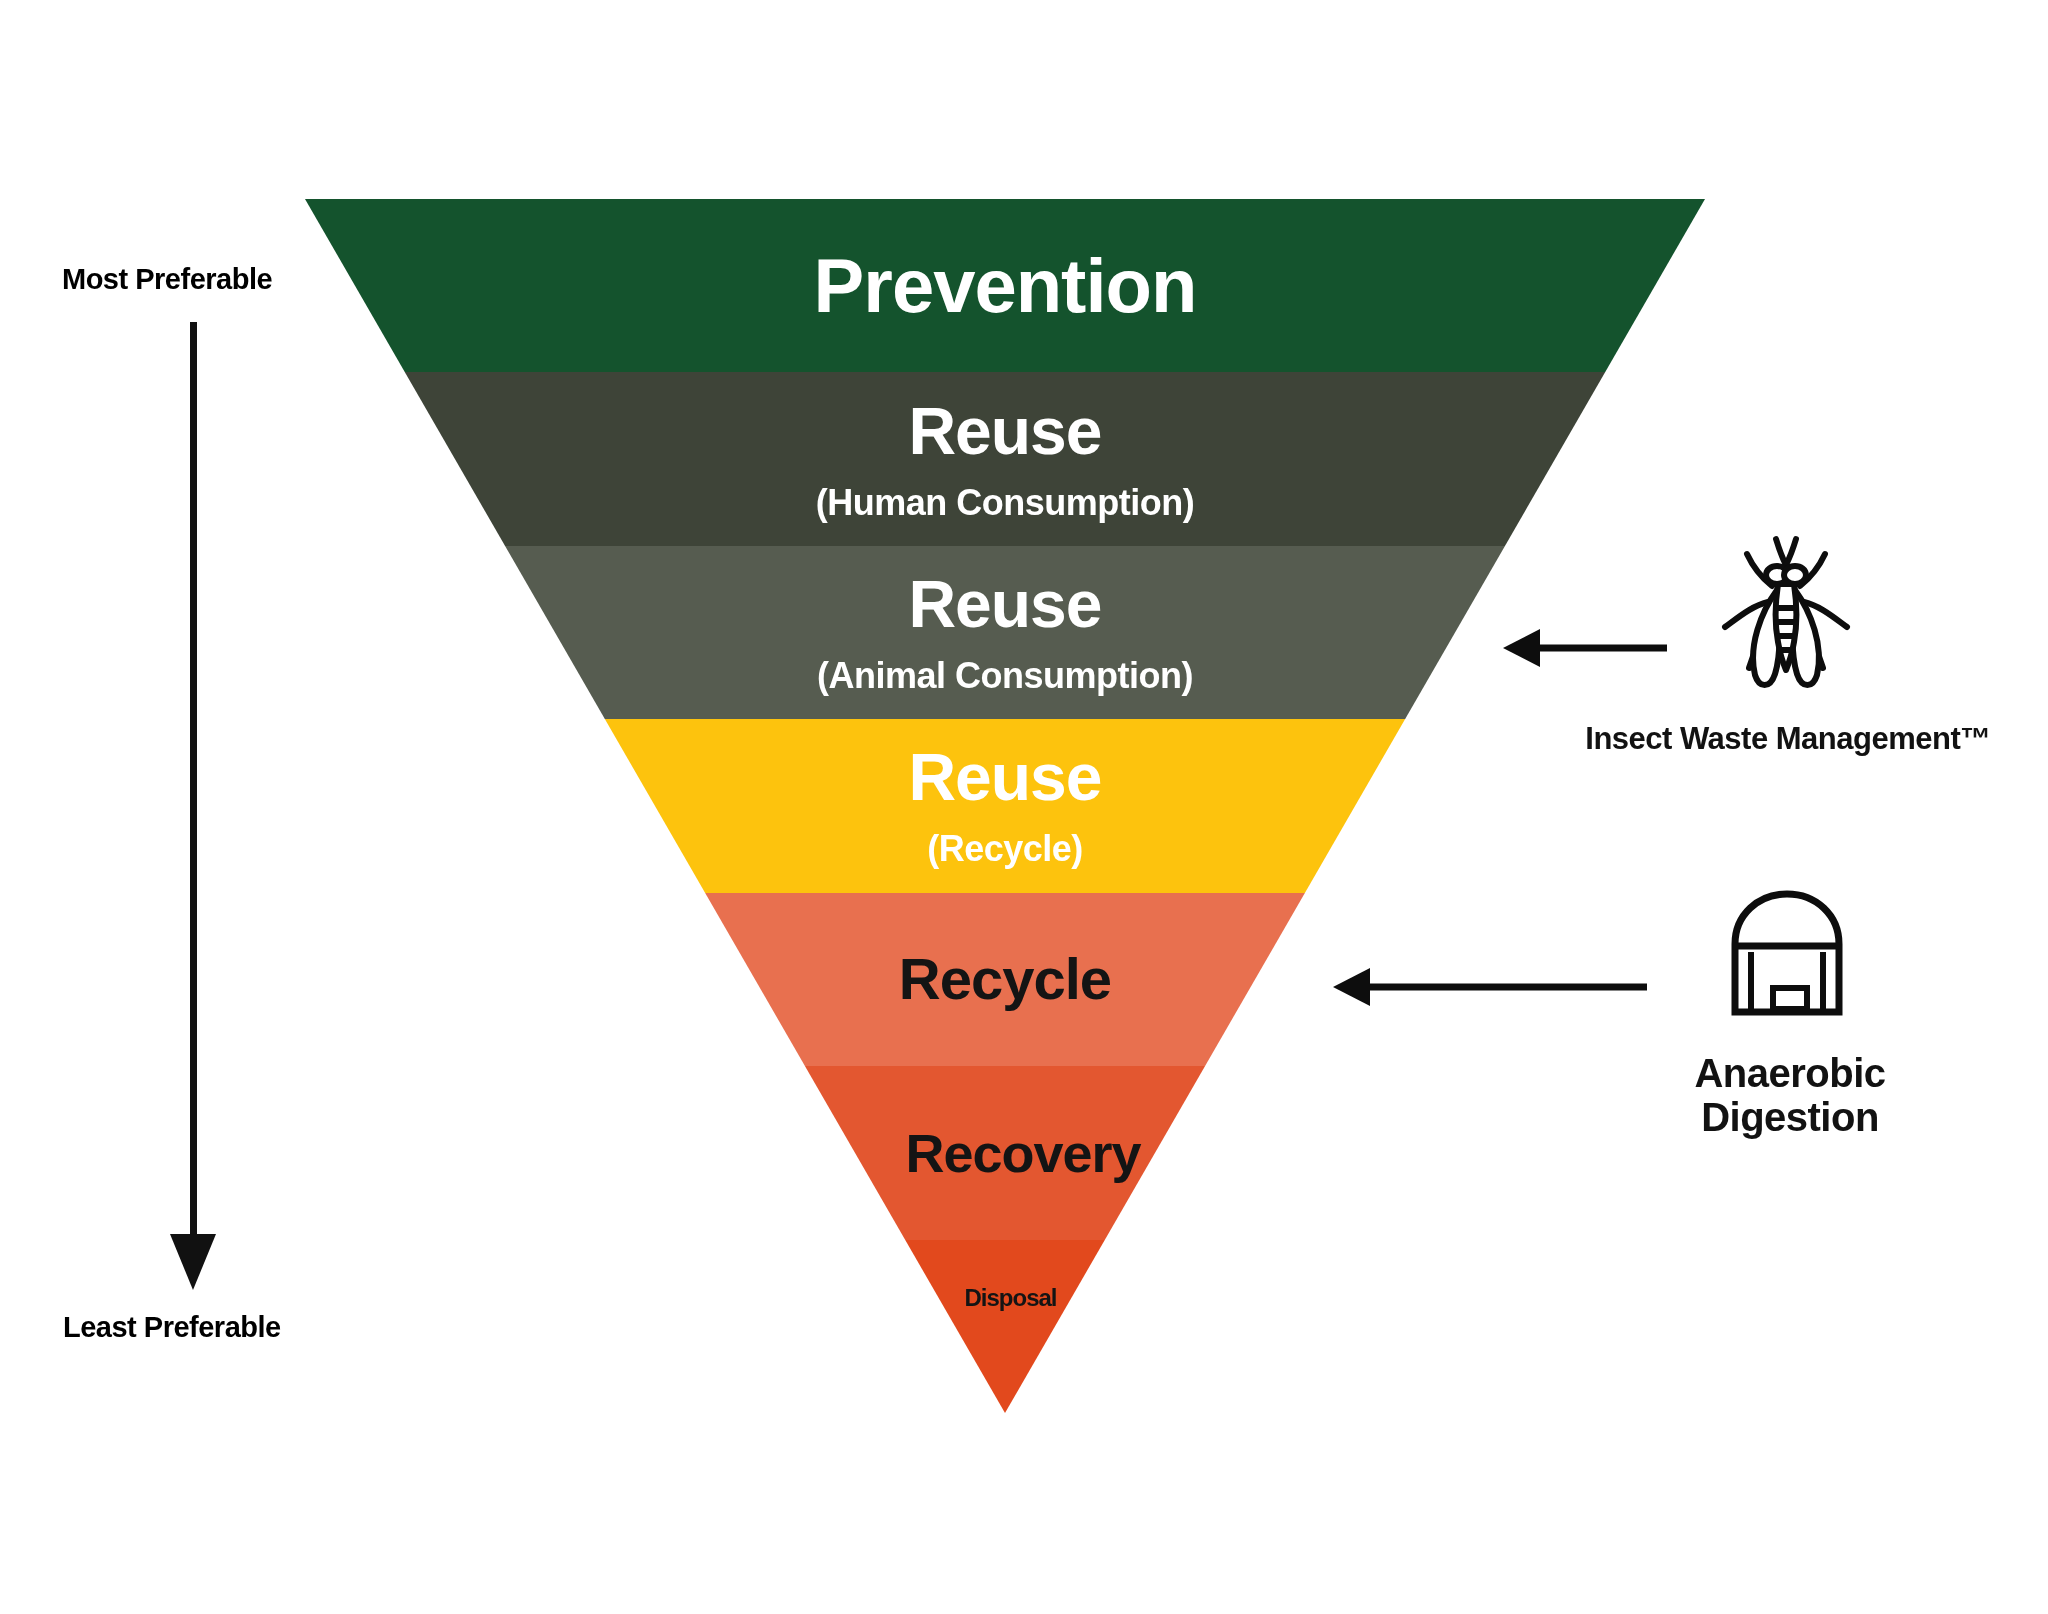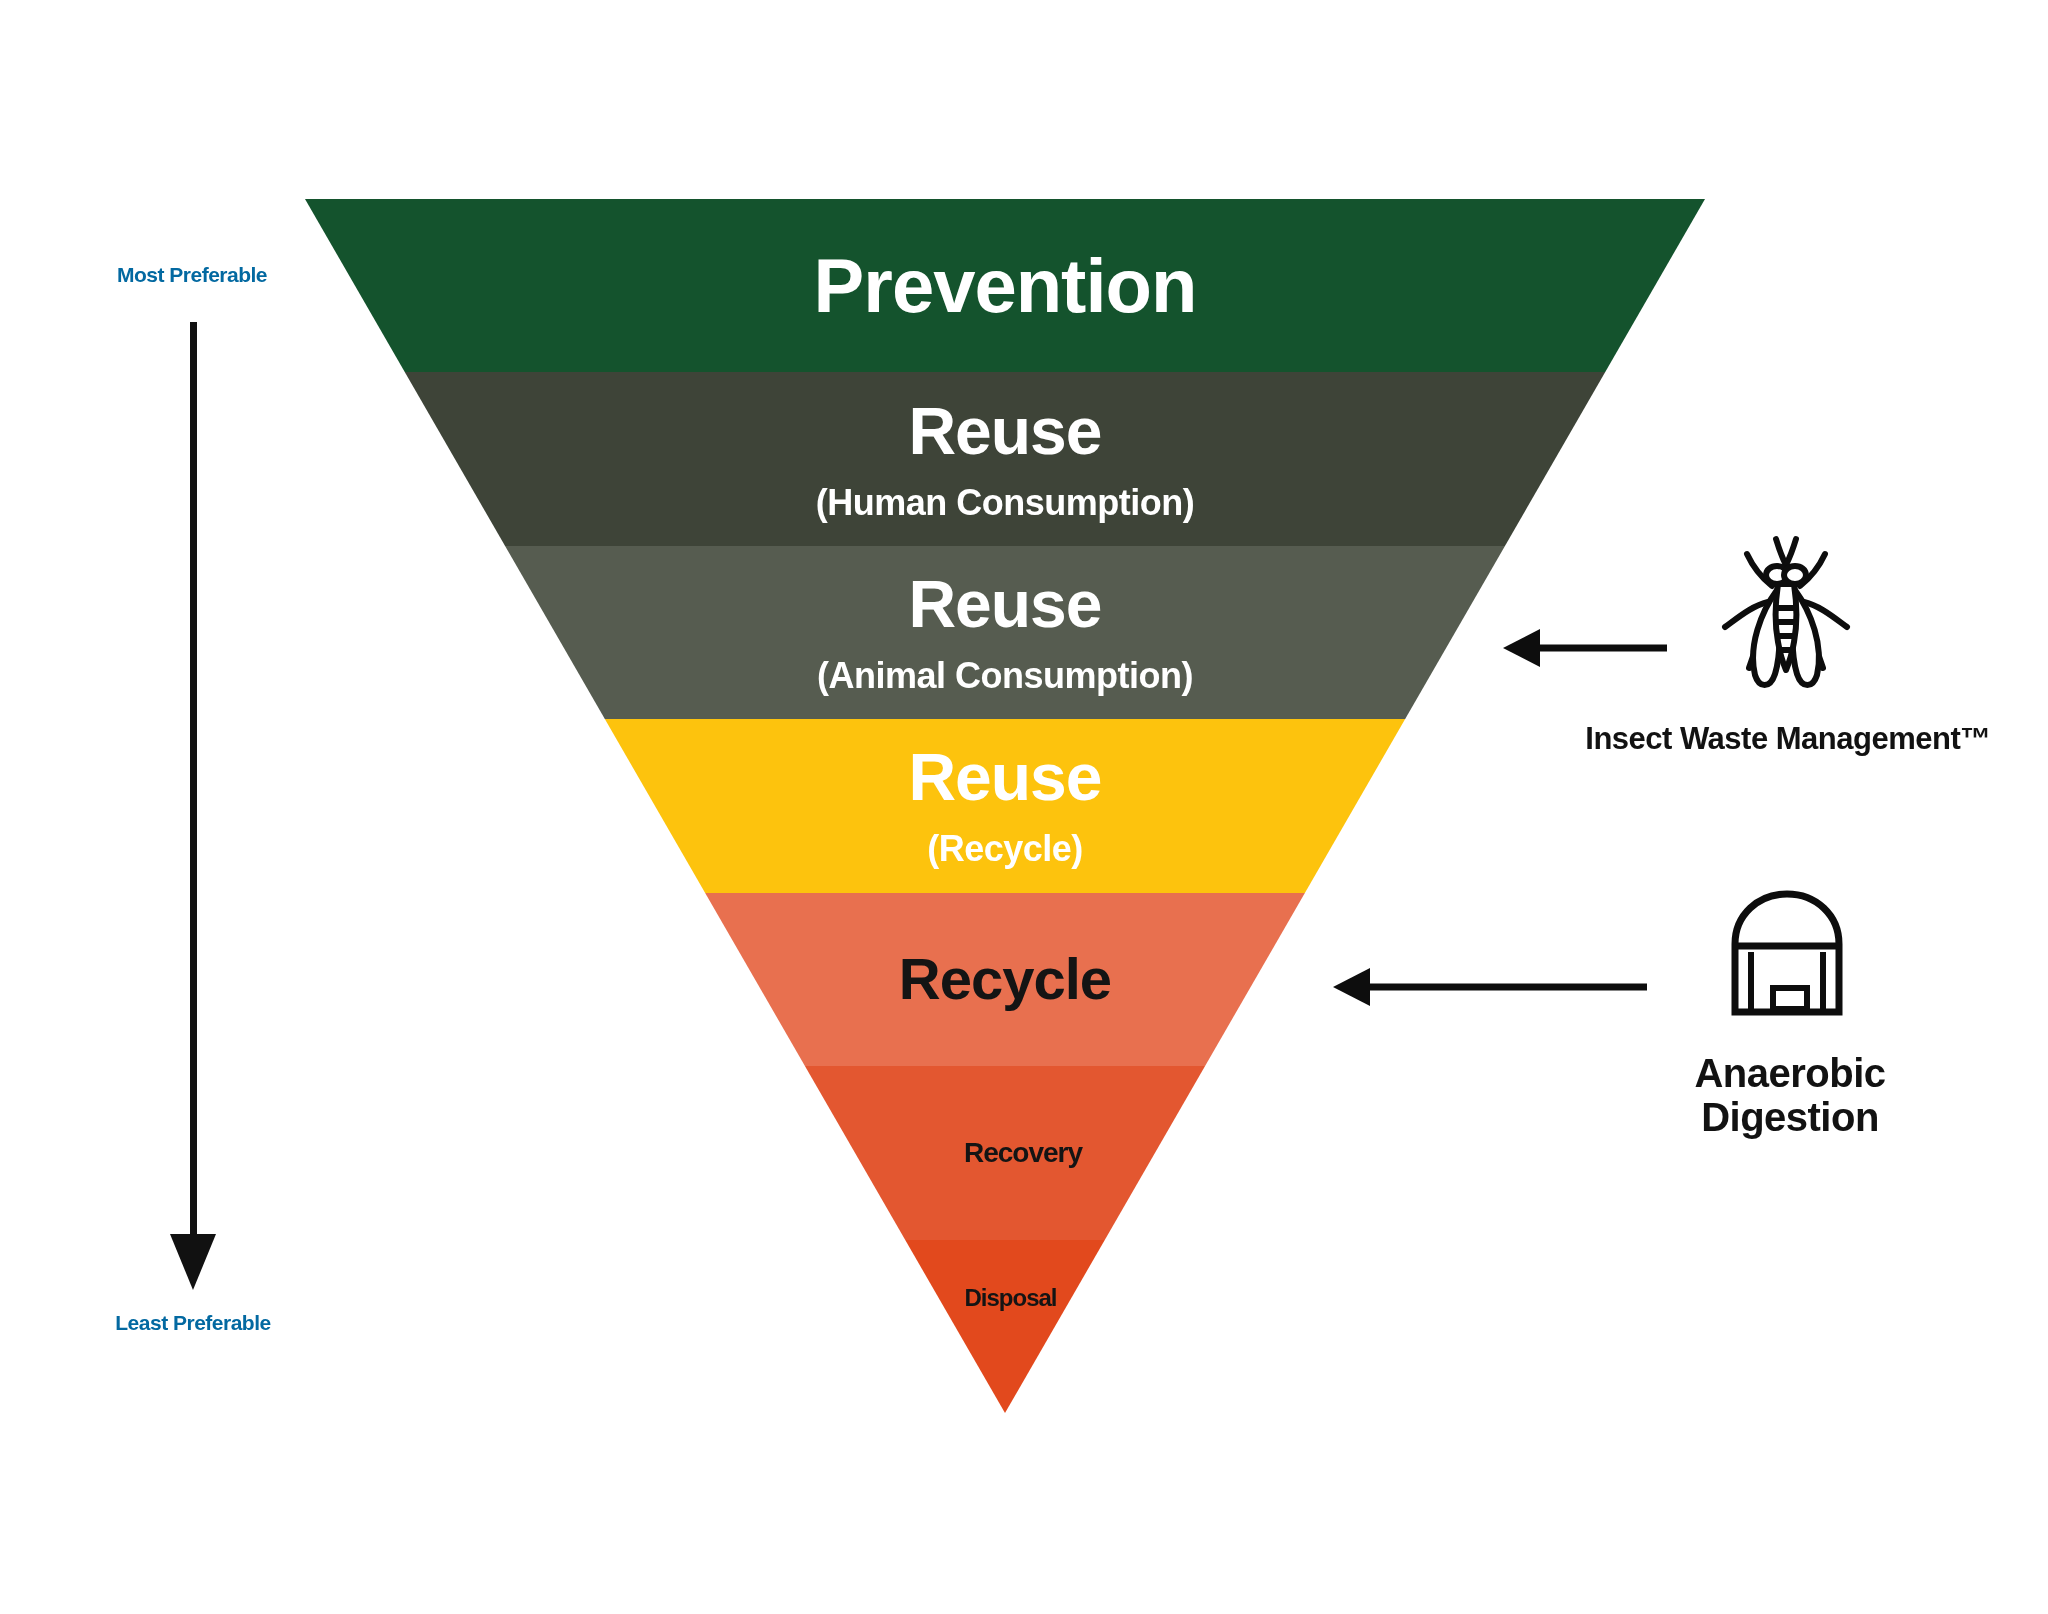--- a/index.html
+++ b/index.html
@@ -20,28 +20,28 @@
     flex:1 1 0;display:flex;flex-direction:column;
     align-items:center;justify-content:center;
     text-align:center;font-weight:700;line-height:1;
   }
   .band-title{letter-spacing:-1px;}
   .band-subtitle{margin-top:21px;letter-spacing:-0.5px;}
   .fs-title-xl{font-size:76px;}
   .fs-title-lg{font-size:66px;}
   .fs-sub{font-size:36px;}
   .fs-recycle{font-size:58px;}
-  .fs-recovery{font-size:28px;margin-left:36px;}
+  .fs-recovery{font-size:54px;margin-left:36px;}
   .fs-disposal{font-size:24px;margin-left:11px;}
   .band-disposal .band-title{transform:translateY(-28px);}
 
   
   .scale-label{
-    width:260px;text-align:center;font-weight:700;font-size:21px;
-    color:#0369a1;letter-spacing:-0.5px;line-height:1.05;
+    width:260px;font-weight:700;font-size:29px;
+    color:#000000;letter-spacing:-0.5px;line-height:1.05;
   }
   .most-label{left:62px;top:264px;}
   .least-label{left:63px;top:1312px;}
   .scale-line{left:190px;top:322px;width:7px;height:915px;background:#111111;}
   .scale-arrowhead{
     left:170px;top:1234px;width:0;height:0;
     border-left:23px solid transparent;border-right:23px solid transparent;
     border-top:56px solid #111111;
   }
 

